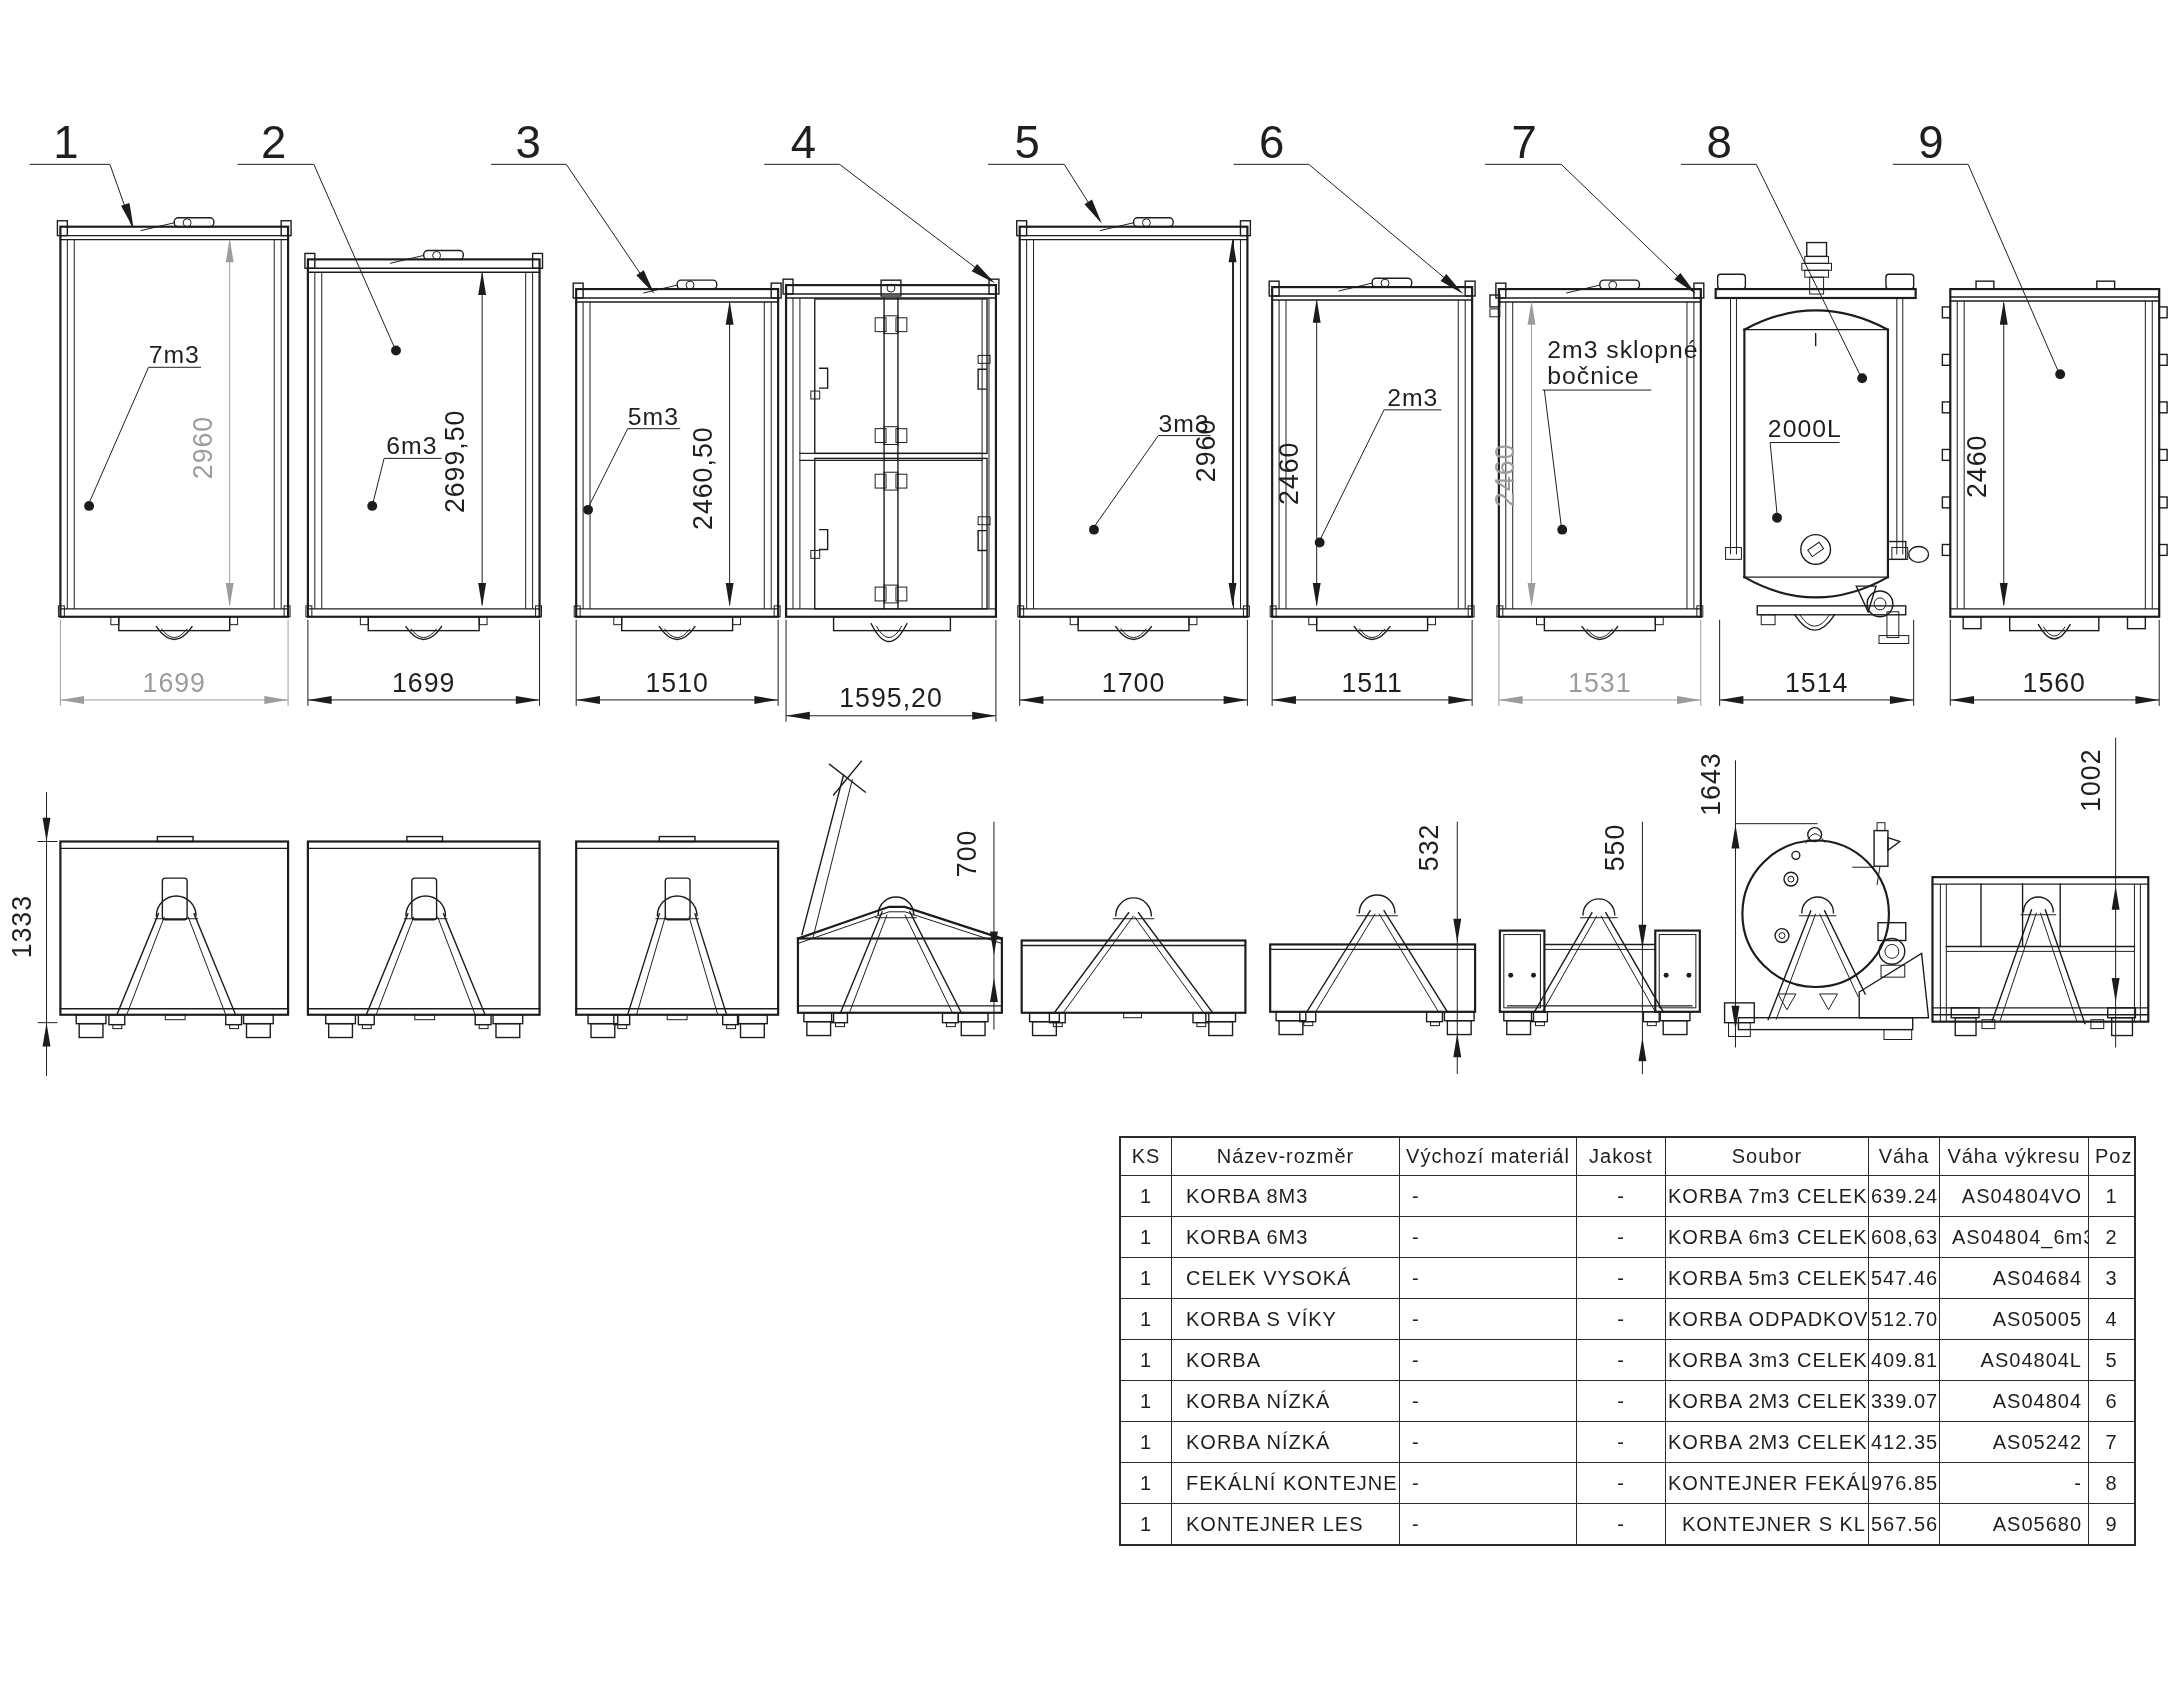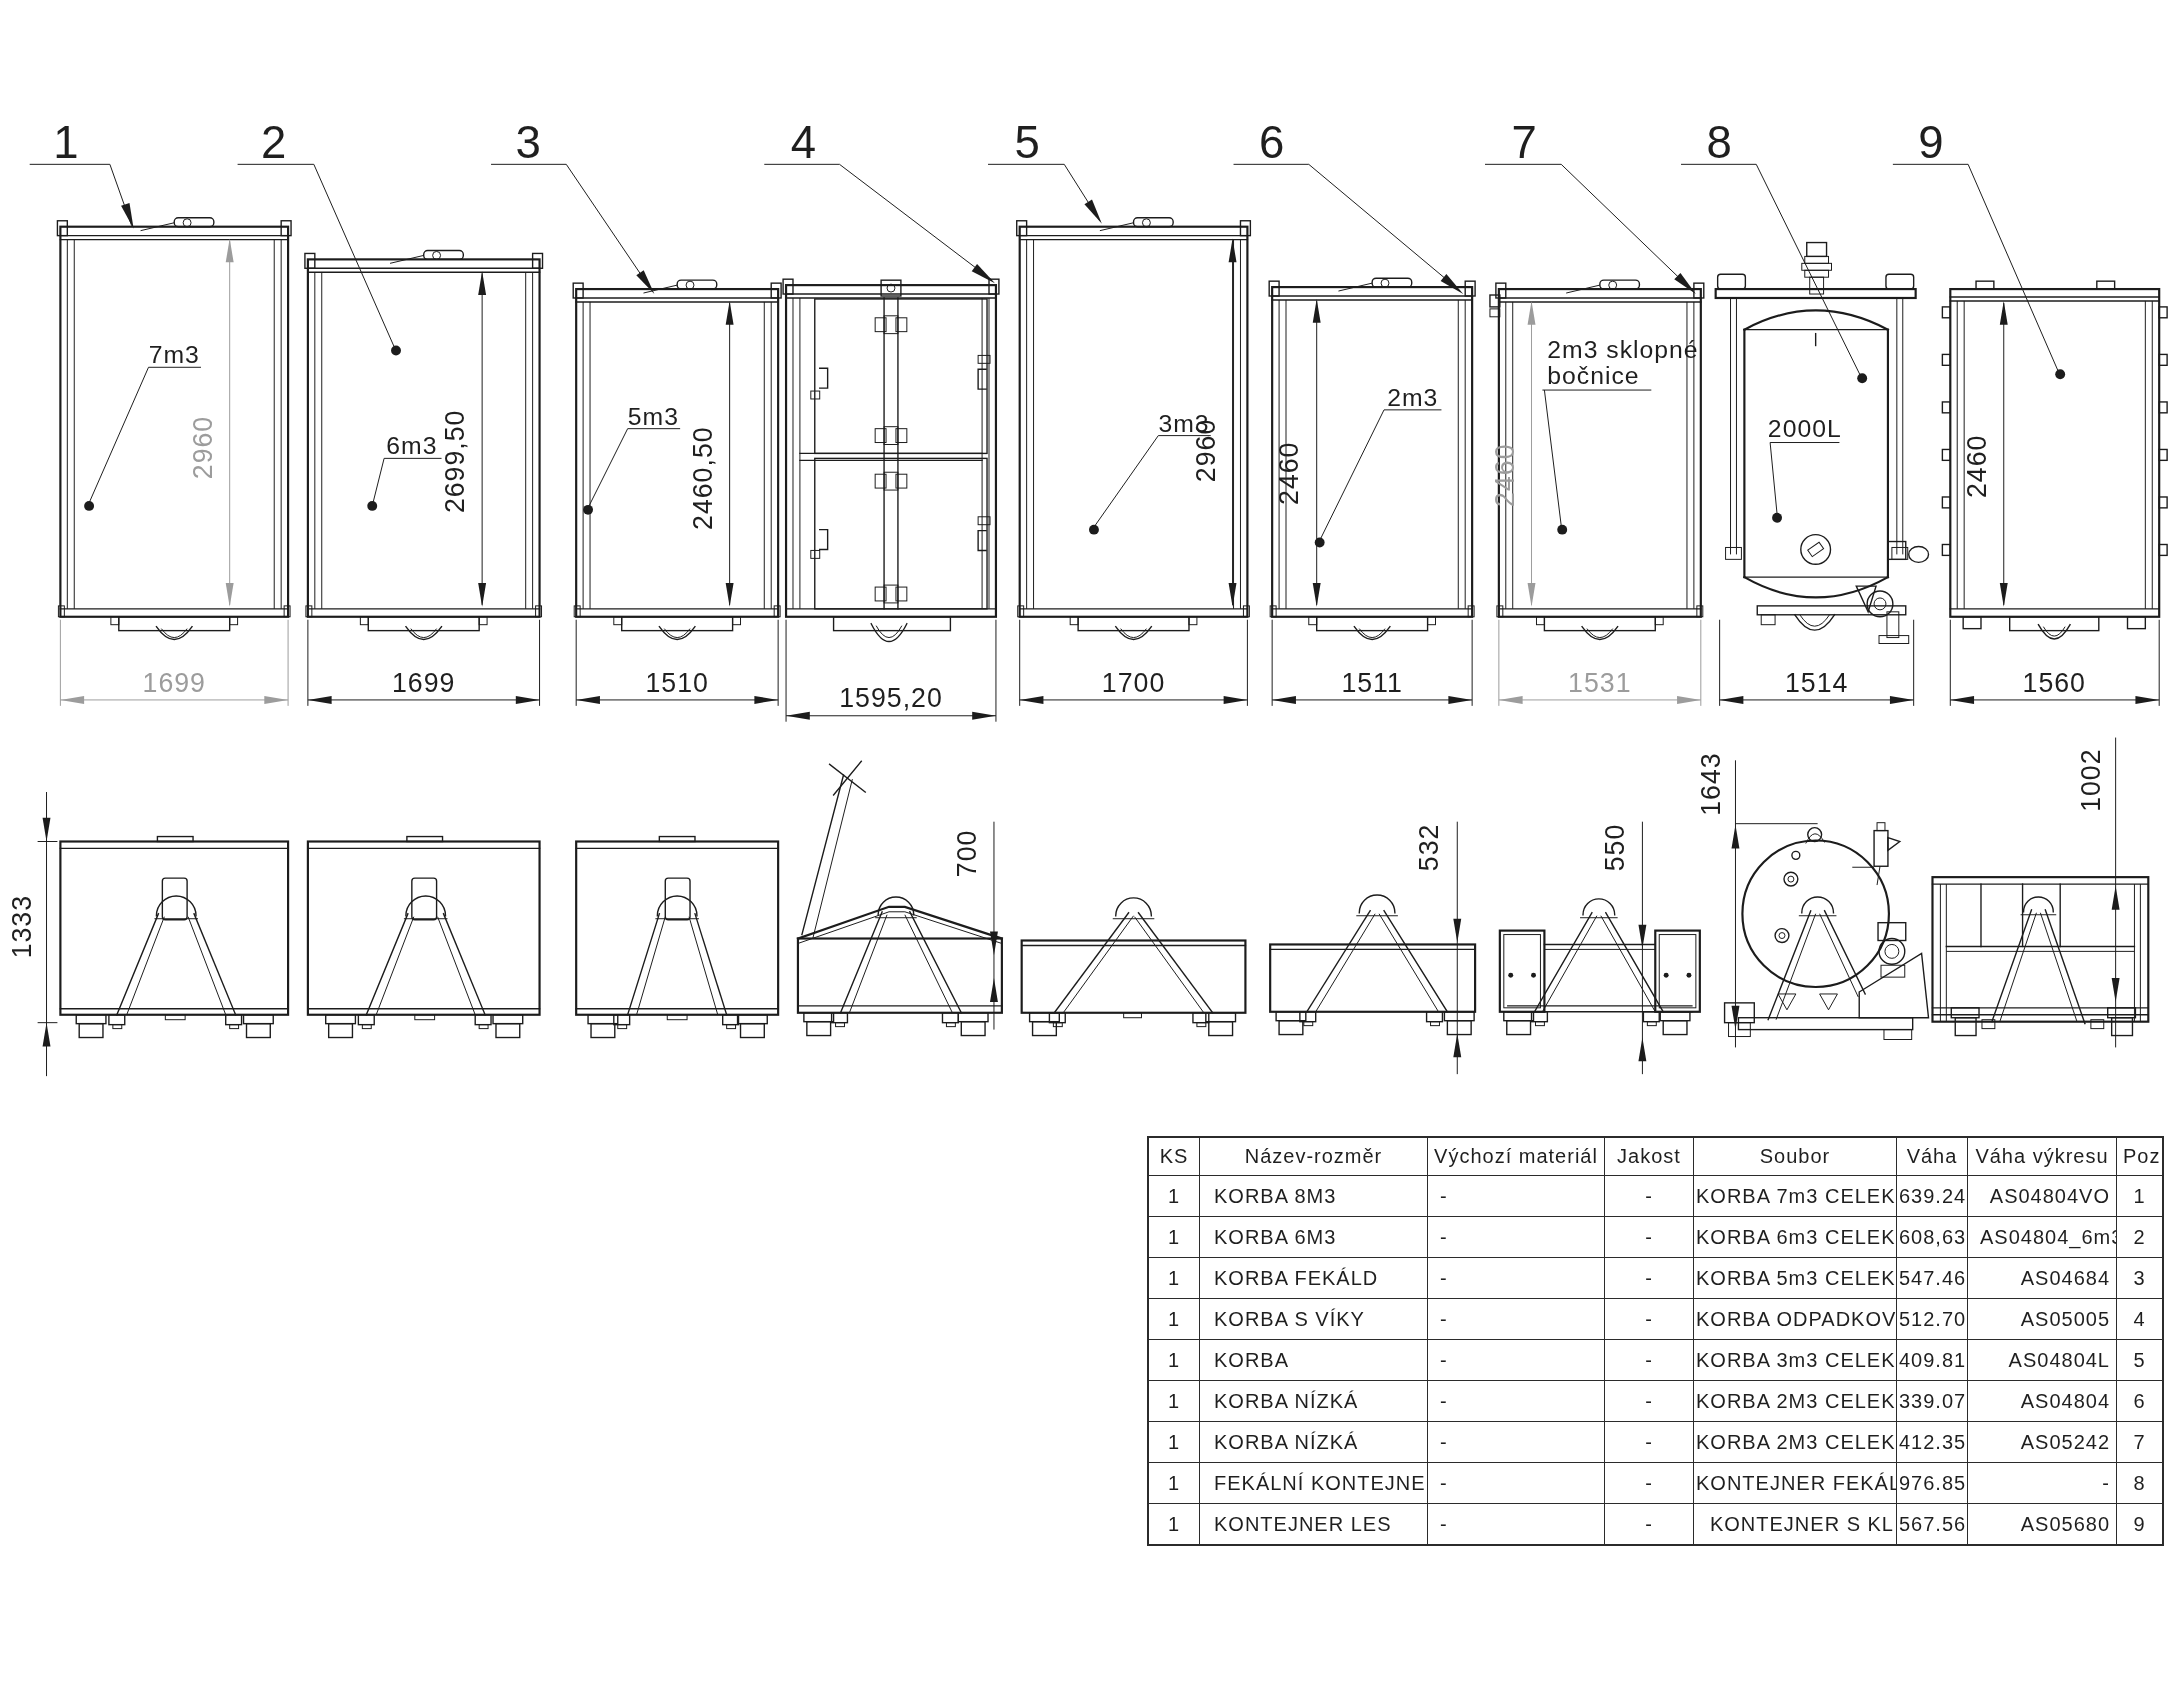--- a/index.html
+++ b/index.html
@@ -13,21 +13,21 @@
   svg .f{fill:#1c1c1c;stroke:none;}
   svg .gf{fill:#9c9c9c;stroke:none;}
   svg text{fill:#1f1f1f;font-family:"Liberation Sans",sans-serif;letter-spacing:1px;}
   svg .num{font-size:46px;}
   svg .dim{font-size:27px;}
   svg .vol{font-size:25px;}
   svg .gt{fill:#9c9c9c;}
   
   #parts-table{position:absolute;left:1120px;top:1137px;width:1014px;}
   #parts-table table{border-collapse:collapse;width:1014px;table-layout:fixed;
-    font-size:20px;color:#1f1f1f;letter-spacing:1px;margin-left:28px;}
+    font-size:20px;color:#1f1f1f;letter-spacing:1px;}
   #parts-table th,#parts-table td{border:1.6px solid #2b2b2b;overflow:hidden;
     white-space:nowrap;font-weight:normal;padding:0 6px;}
   #parts-table thead th{height:37px;text-align:center;}
   #parts-table tbody td{height:40px;}
   #parts-table td:nth-child(1){text-align:center;}
   #parts-table td:nth-child(2){text-align:left;padding-left:14px;}
   #parts-table td:nth-child(3){text-align:left;padding-left:12px;}
   #parts-table td:nth-child(4){text-align:center;}
   #parts-table td:nth-child(5){text-align:right;padding:0 2px;}
   #parts-table td:nth-child(6){padding:0 2px;}
@@ -757,21 +757,21 @@
             <td>KORBA 6M3</td>
             <td>-</td>
             <td>-</td>
             <td>KORBA 6m3 CELEK</td>
             <td>608,63</td>
             <td>AS04804_6m3</td>
             <td>2</td>
           </tr>
           <tr>
             <td>1</td>
-            <td>KORBA FEKÁLD</td>
+            <td>CELEK VYSOKÁ</td>
             <td>-</td>
             <td>-</td>
             <td>KORBA 5m3 CELEK</td>
             <td>547.46</td>
             <td>AS04684</td>
             <td>3</td>
           </tr>
           <tr>
             <td>1</td>
             <td>KORBA S VÍKY</td>

